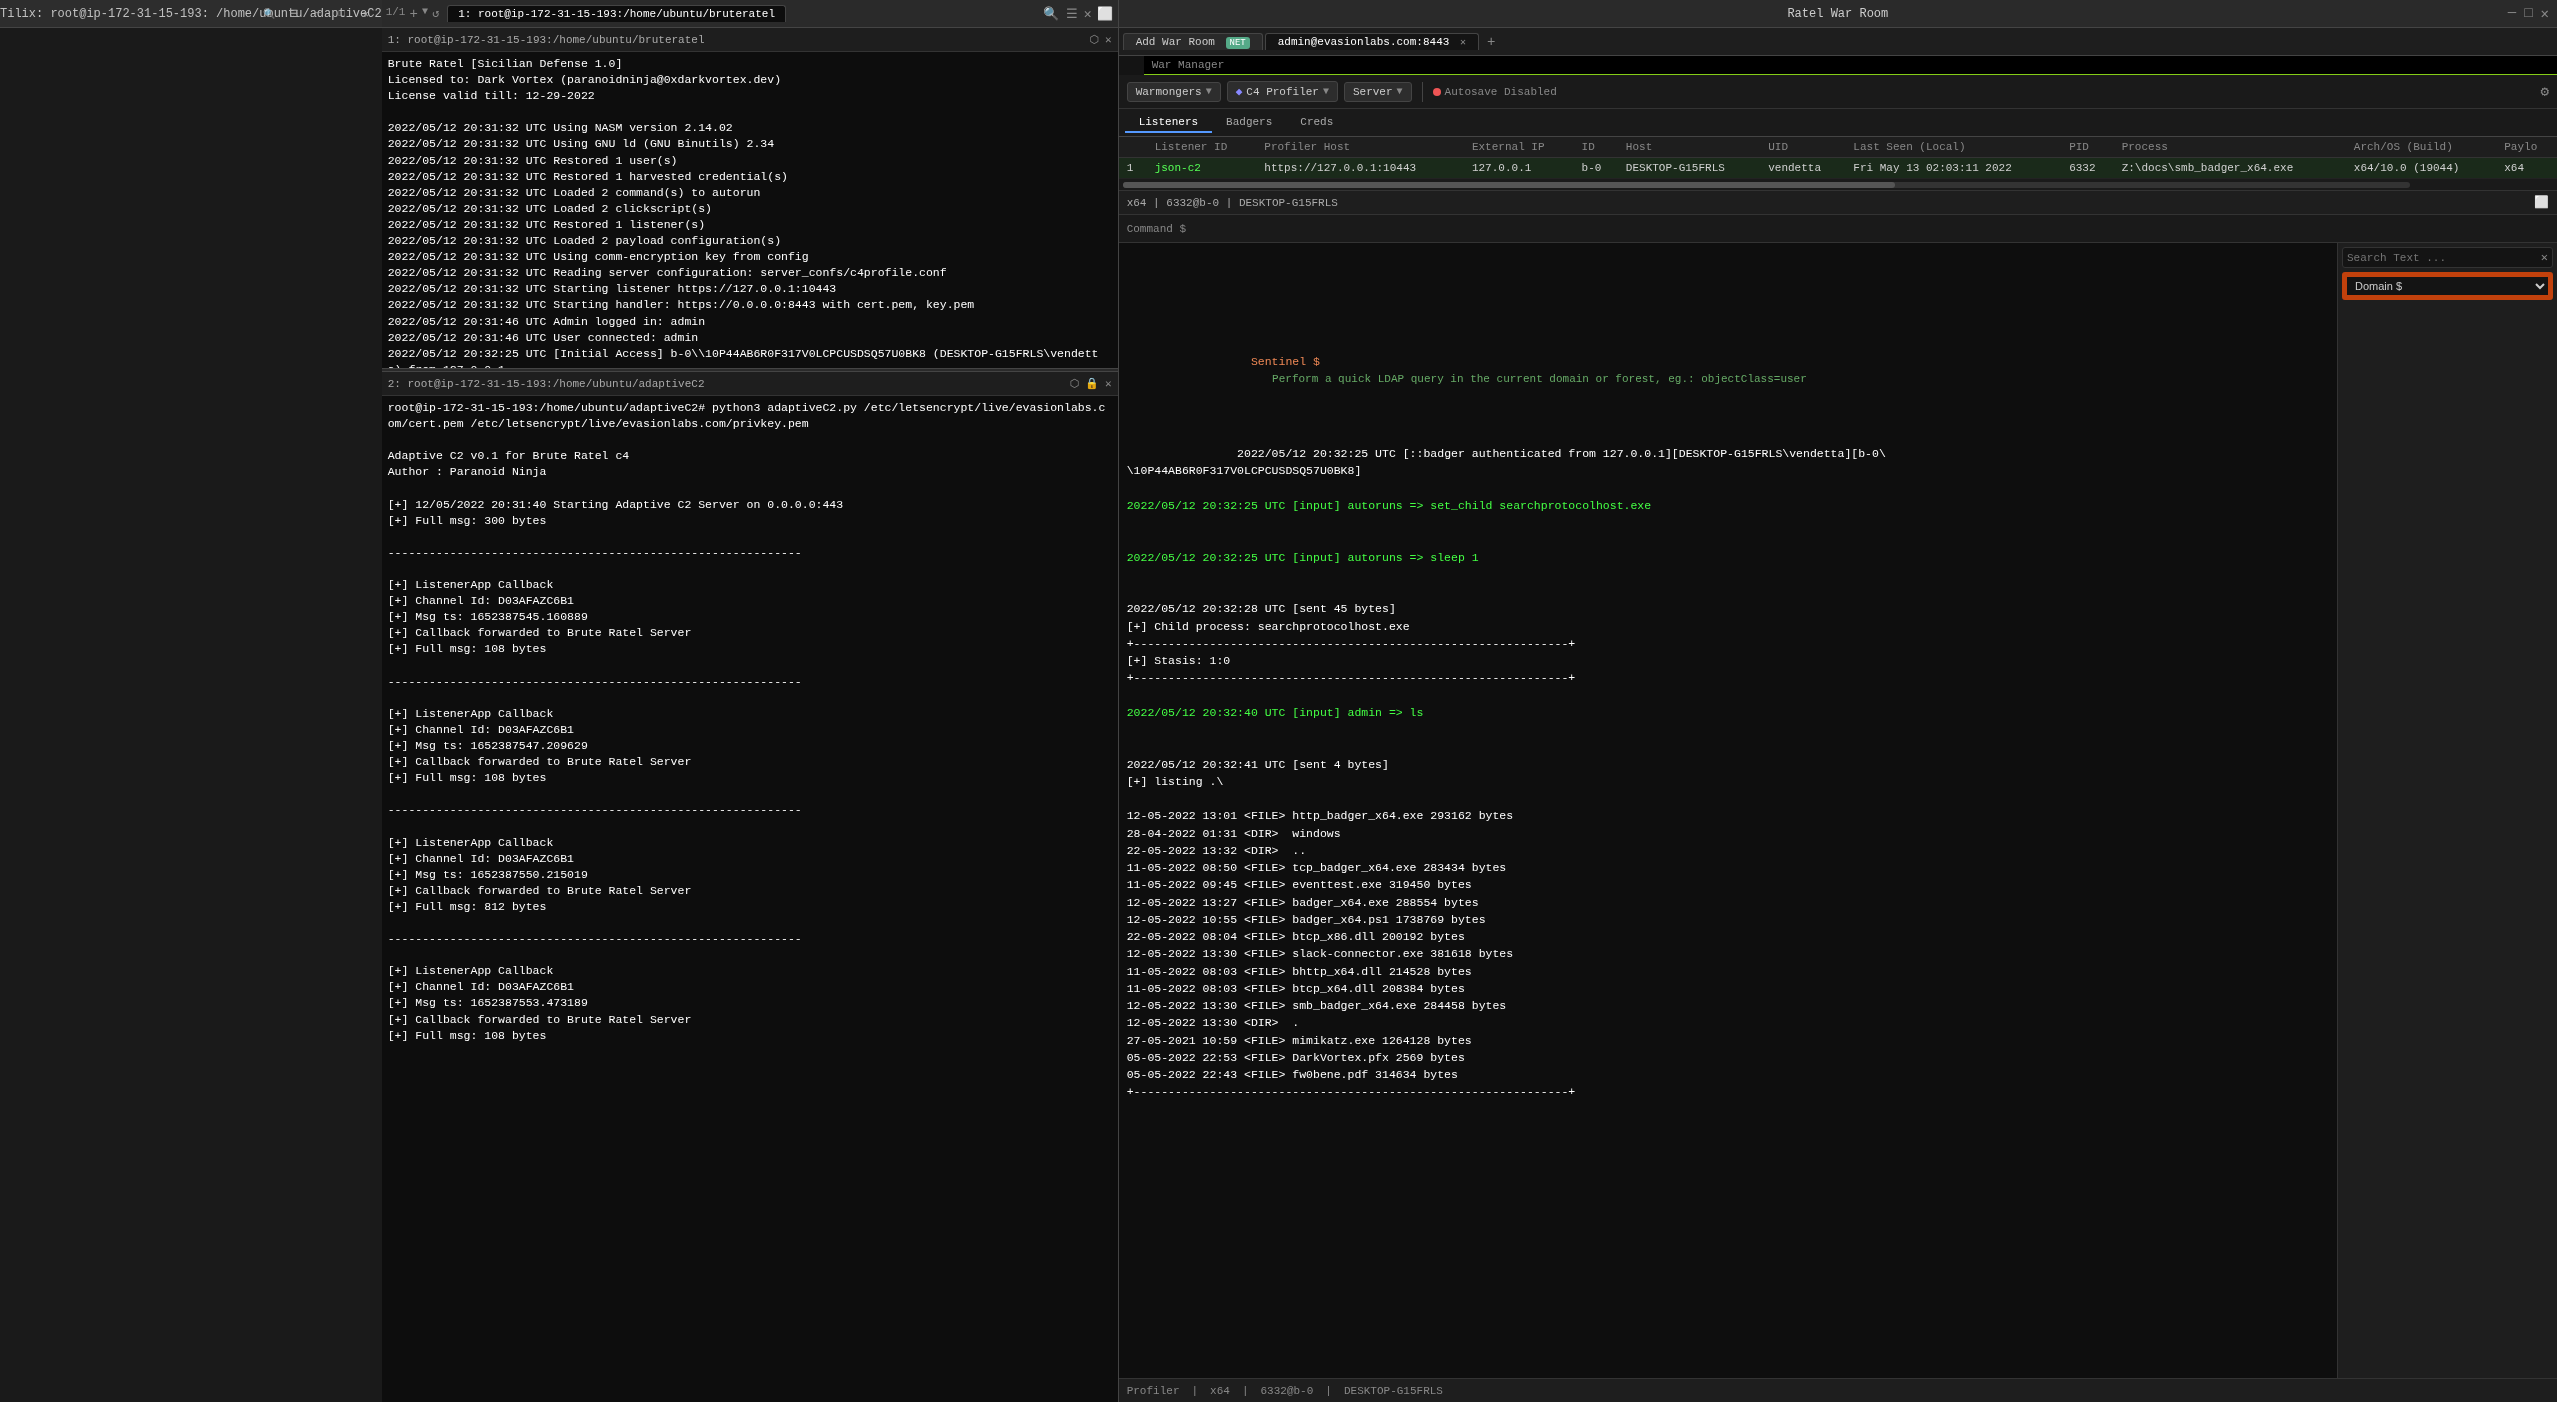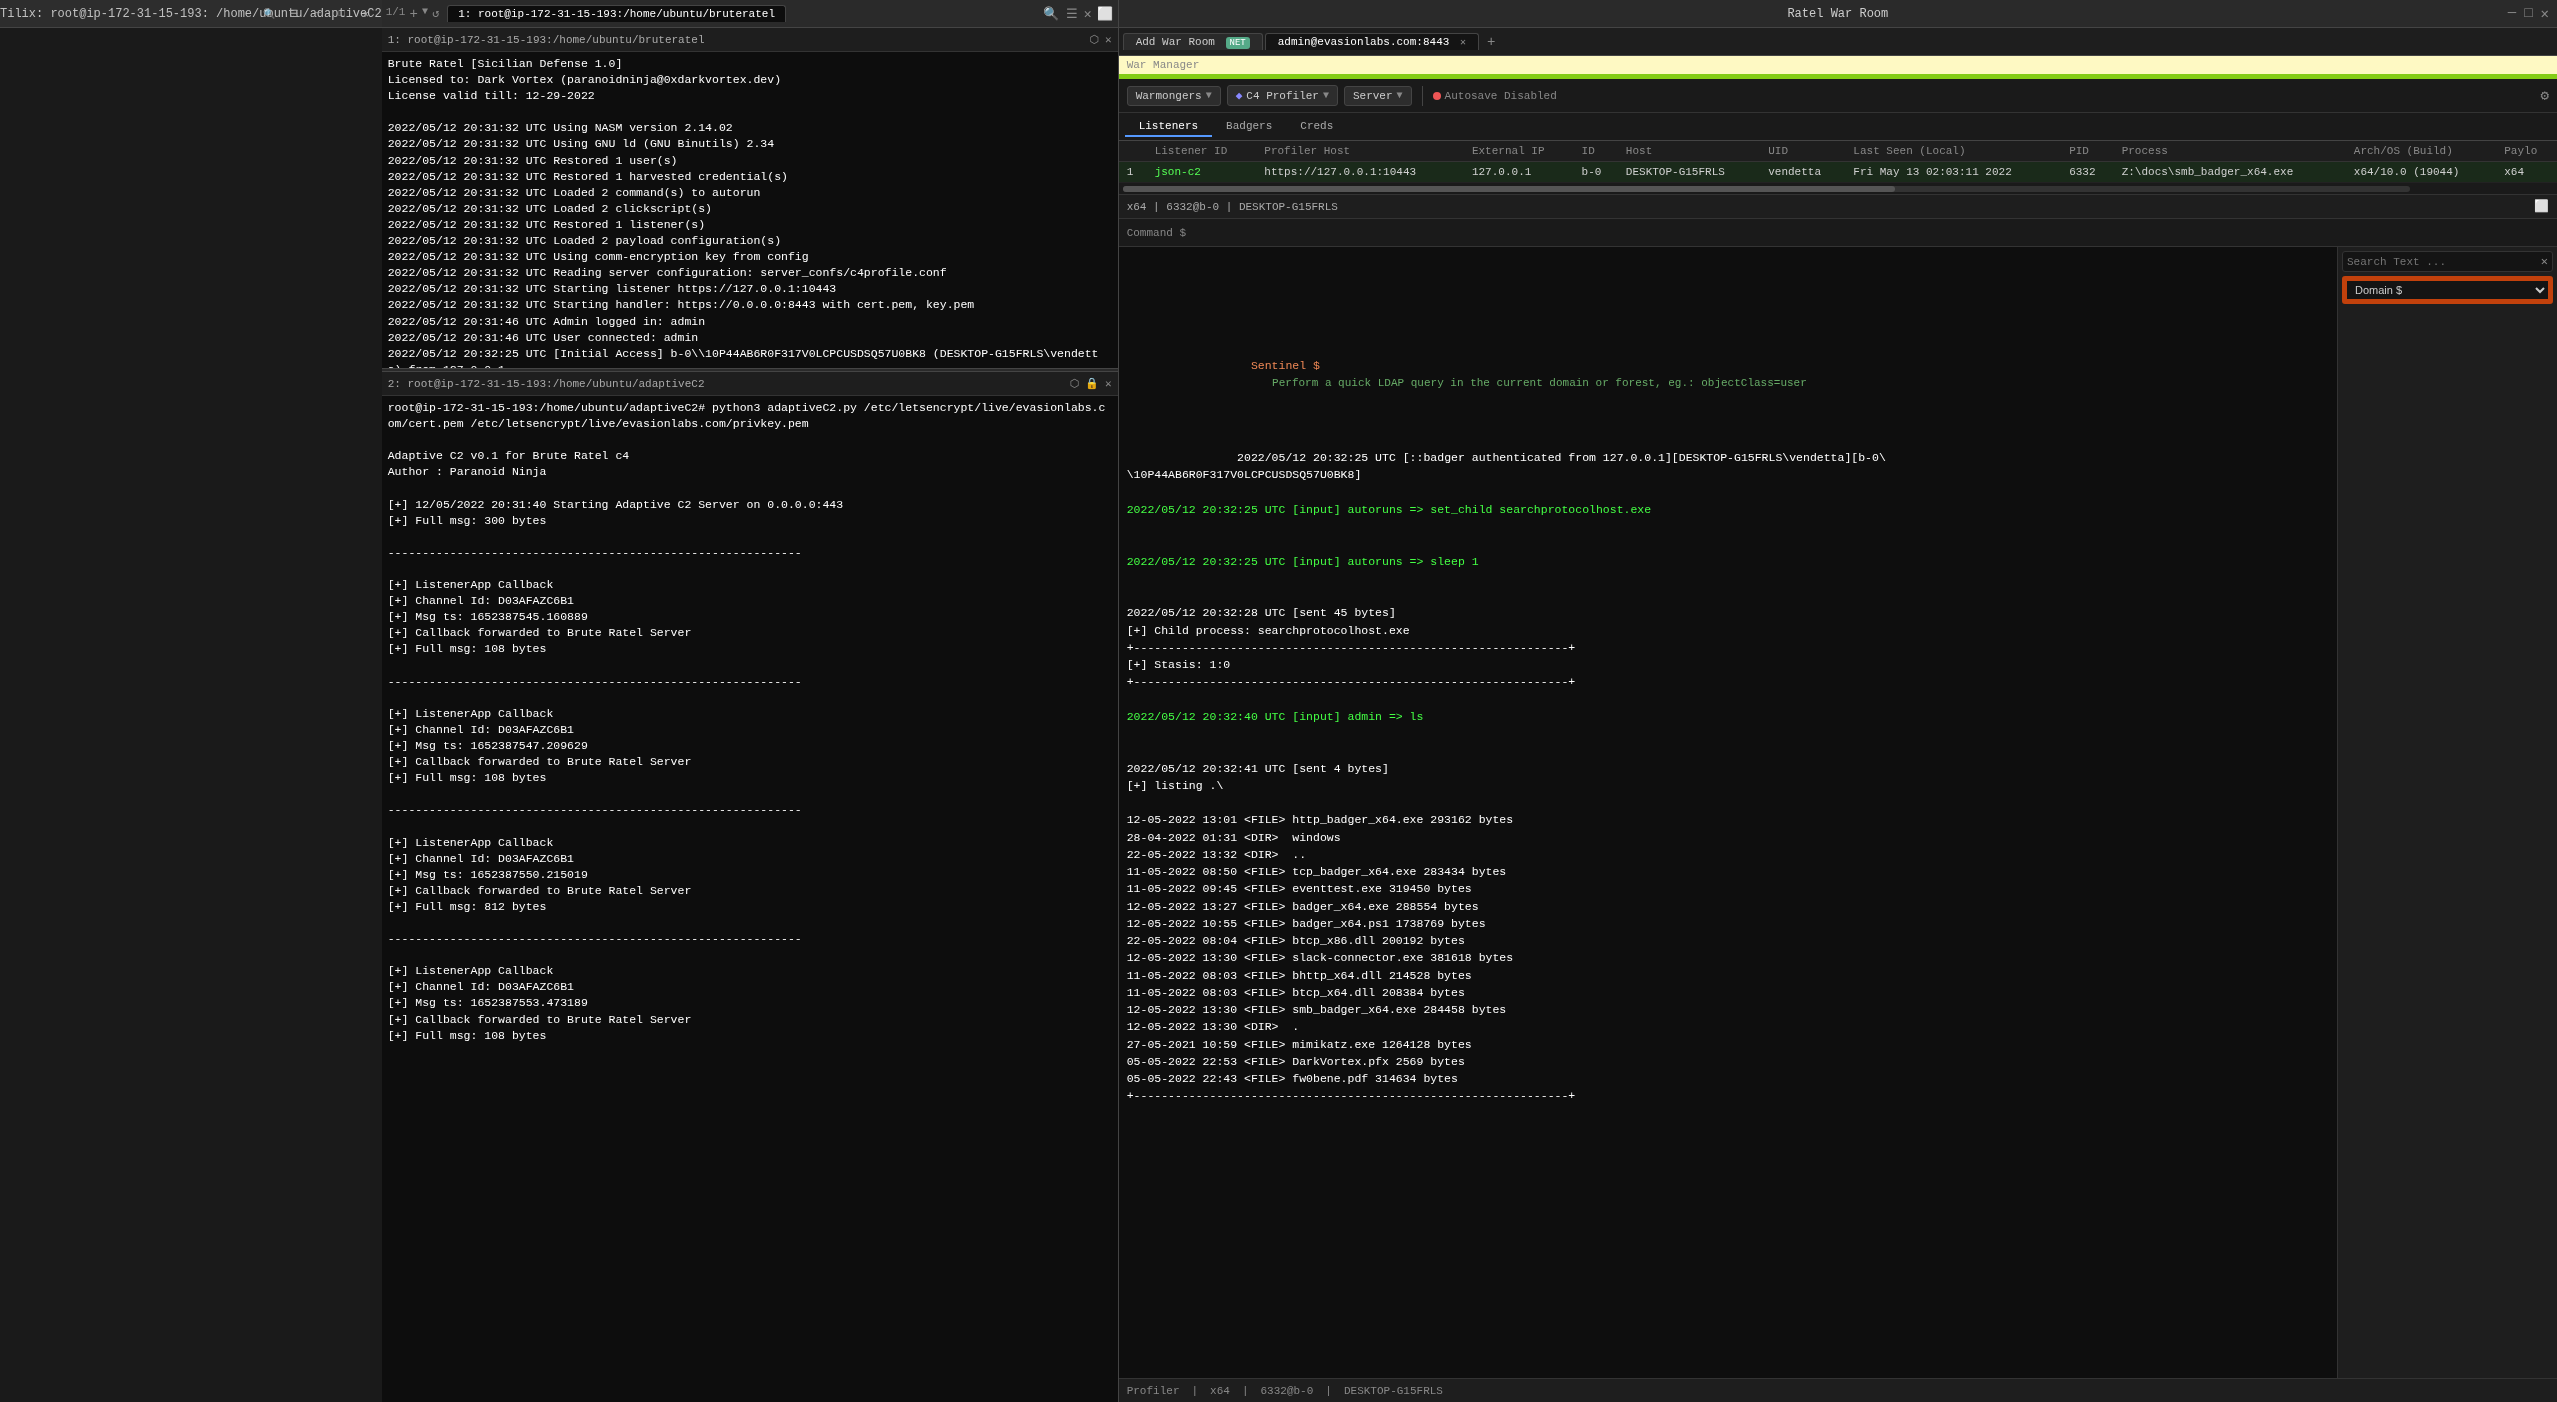--- a/index.html
+++ b/index.html
@@ -636,21 +636,21 @@
           <span>Add War Room</span>
           <span style="background:#5a8;color:#fff;font-size:9px;padding:1px 4px;border-radius:3px;margin-left:4px;">NET</span>
         </div>
         <div class="wr-tab active">
           <span>admin@evasionlabs.com:8443</span>
           <span class="wr-tab-close">✕</span>
         </div>
         <span class="wr-tab-new">+</span>
       </div>
 
-      <div style="background:#fef9c3;padding:3px 8px;border-bottom:5px solid #84cc16;font-size:11px;color:#888;flex-shrink:0;">War Manager</div>
+      <div style="background:#000000;padding:3px 8px;border-bottom:1px solid #84cc16;font-size:11px;color:#888;flex-shrink:0;margin-left:25px;">War Manager</div>
 
       <div class="war-room-toolbar">
         <div class="toolbar-btn">
           <span>Warmongers</span>
           <span class="dropdown-arrow">▼</span>
         </div>
         <div class="toolbar-btn">
           <span style="color:#88f;">◆</span>
           <span>C4 Profiler</span>
           <span class="dropdown-arrow">▼</span>

